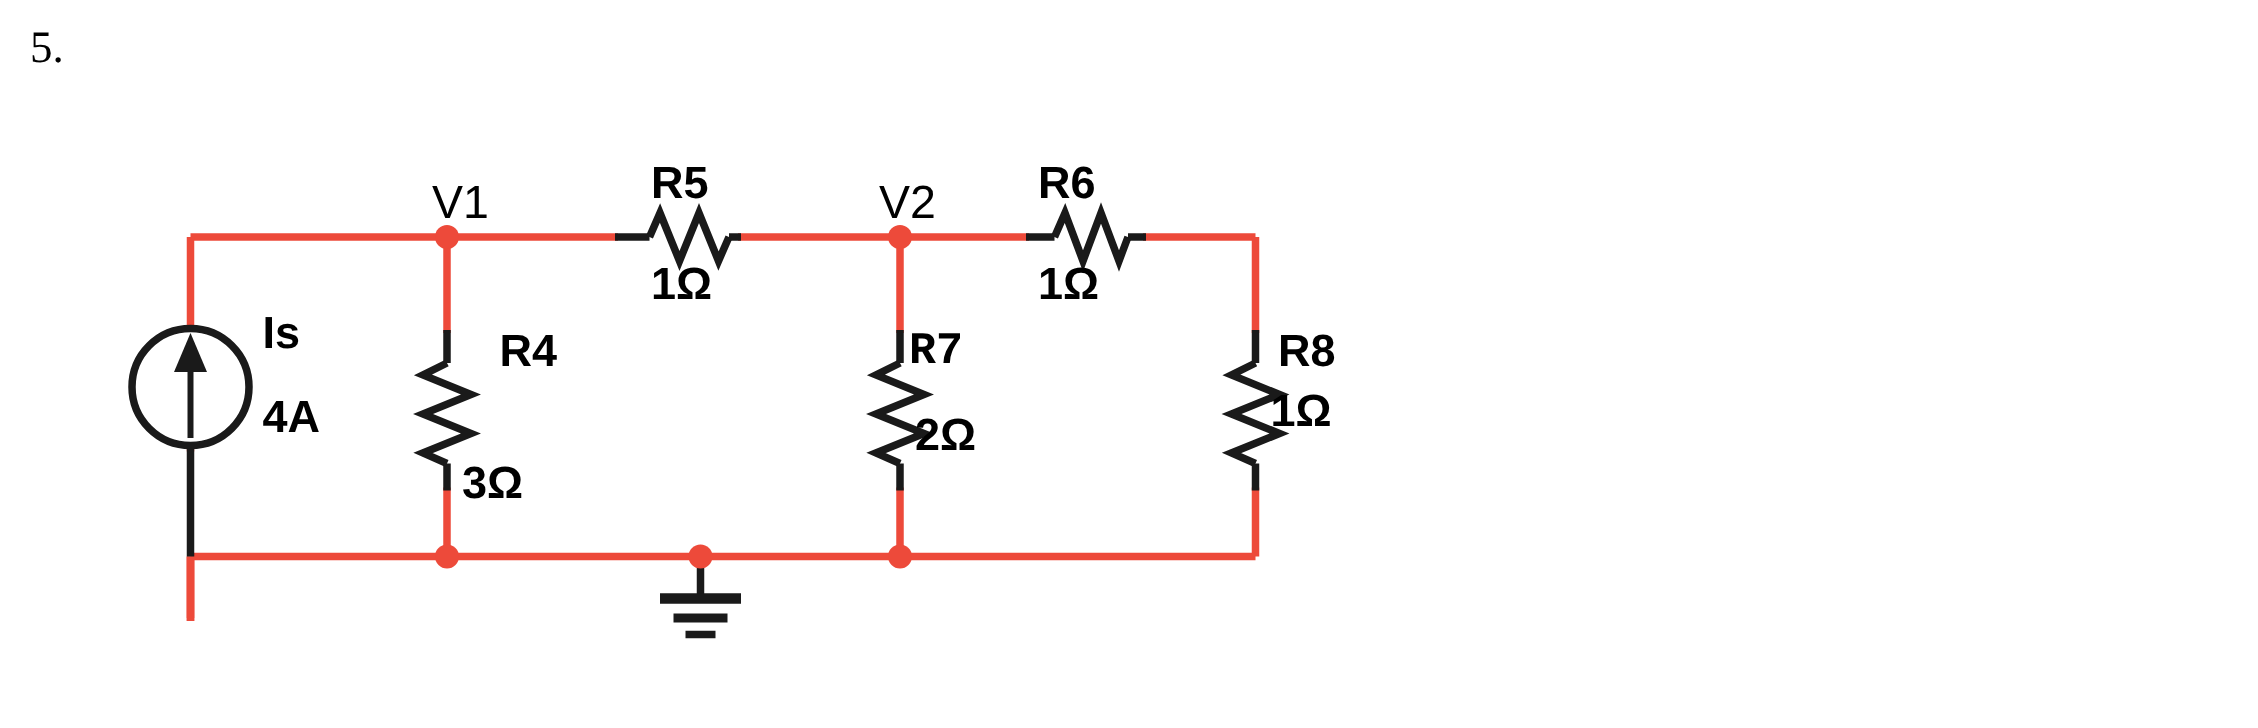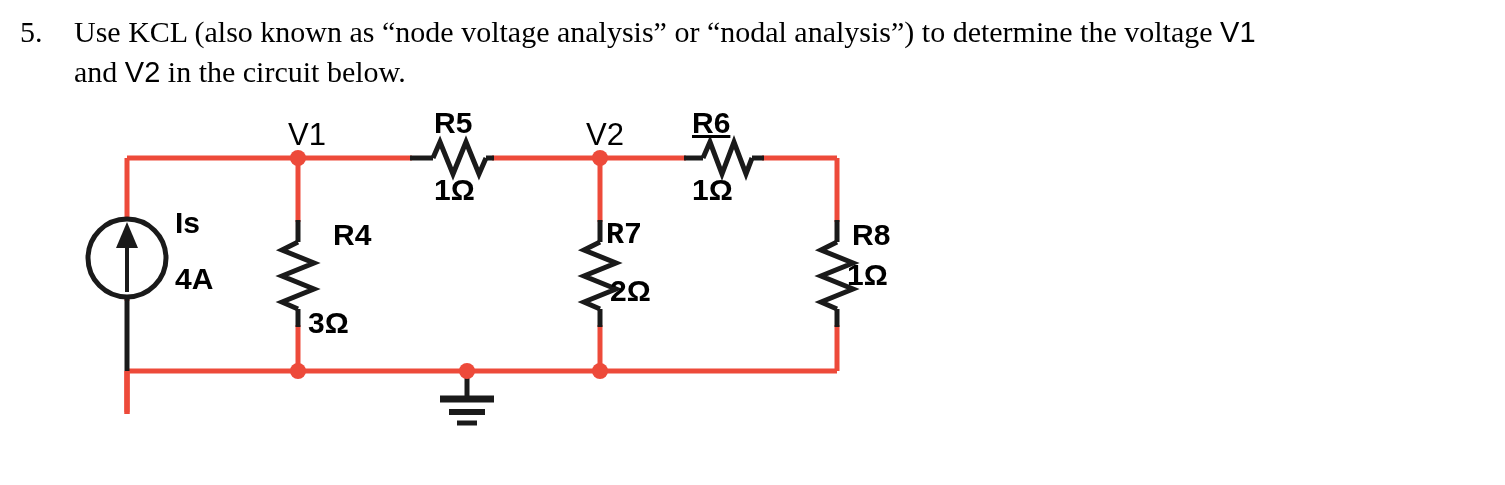--- a/index.html
+++ b/index.html
@@ -84,22 +84,20 @@
   .lbl-comp {
     font-size: 30px;
     font-weight: 700;
   }
 </style>
 </head>
 <body>
 
 <div id="question-block">
   <div id="question-number">5.</div>
-  <div id="question-line-1"><span>Use KCL (also known as “node voltage analysis” or “nodal analysis”) to determine the voltage </span><span class="sans-var">V1</span></div>
-  <div id="question-line-2"><span>and </span><span class="sans-var">V2</span><span> in the circuit below.</span></div>
 </div>
 
 <div id="circuit-canvas">
 
   <svg id="circuit-svg" width="1000" height="340" viewBox="0 0 1000 340">
 
     <g stroke="#ed4a3a" stroke-width="5" fill="none" stroke-linecap="butt">
 
       <line x1="127" y1="62" x2="298" y2="62"></line>
 
@@ -187,21 +185,21 @@
       <circle cx="600" cy="275" r="8"></circle>
     </g>
   </svg>
 
   <div class="ckt-label lbl-node" style="left:288px; top:23px;">V1</div>
   <div class="ckt-label lbl-node" style="left:586px; top:23px;">V2</div>
 
   <div class="ckt-label lbl-comp" style="left:434px; top:12px;">R5</div>
   <div class="ckt-label lbl-comp" style="left:434px; top:79px;">1Ω</div>
 
-  <div class="ckt-label lbl-comp" style="left:692px; top:12px;text-decoration:underline;">R6</div>
+  <div class="ckt-label lbl-comp" style="left:692px; top:12px;">R6</div>
   <div class="ckt-label lbl-comp" style="left:692px; top:79px;">1Ω</div>
 
   <div class="ckt-label lbl-comp" style="left:313px; top:124px;margin-left:20px;">R4</div>
   <div class="ckt-label lbl-comp" style="left:308px; top:164px;margin-top:48px;">3Ω</div>
 
   <div class="ckt-label lbl-comp" style="left:606px; top:124px;font-family:Liberation Mono, monospace;">R7</div>
   <div class="ckt-label lbl-comp" style="left:610px; top:164px;margin-top:16px;">2Ω</div>
 
   <div class="ckt-label lbl-comp" style="left:852px; top:124px;">R8</div>
   <div class="ckt-label lbl-comp" style="left:847px; top:164px;">1Ω</div>

